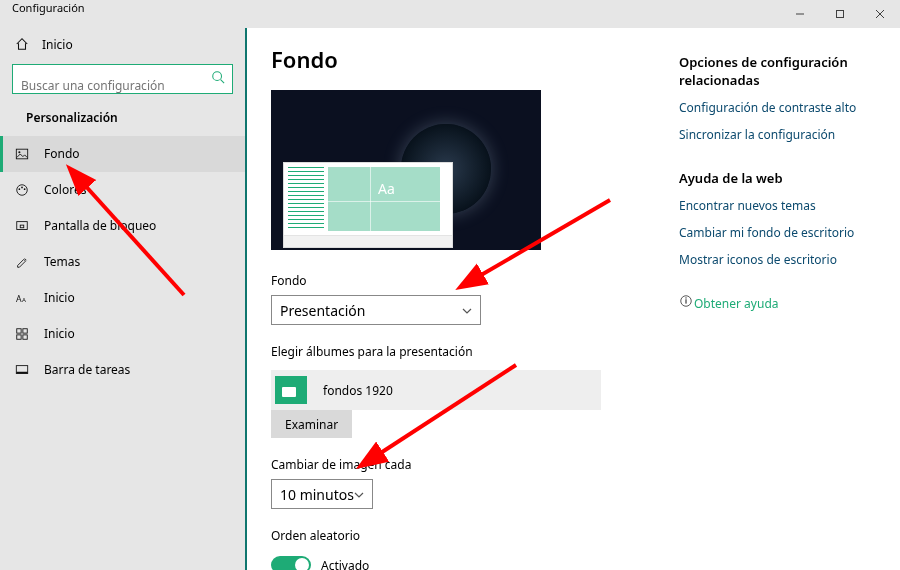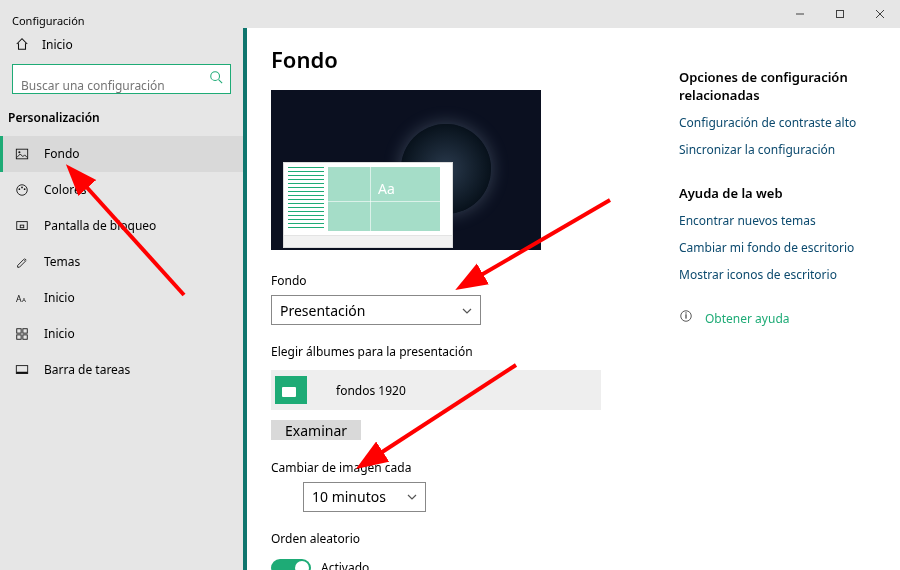--- a/index.html
+++ b/index.html
@@ -1,30 +1,30 @@
 <!DOCTYPE html>
 <html><head>
 <meta charset="utf-8">
 <style>
   * { box-sizing: border-box; font-family: "Segoe UI", system-ui, sans-serif; }
   body { margin:0; width:900px; height:570px; overflow:hidden; background:#fff; color:#000; }
 
   
-  .titlebar { height:28px; display:flex; align-items:flex-end; padding-left:12px; background:#e6e6e6; font-size:11px; }
+  .titlebar { height:28px; display:flex; align-items:flex-start; padding-left:12px; background:#e6e6e6; font-size:11px; }
   .caption-btns { margin-left:auto; display:flex; }
   .caption-btn { width:40px; height:28px; display:flex; align-items:center; justify-content:center; color:#404040; }
 
   .body { display:flex; height:calc(570px - 28px); }
-  .sidebar { width:247px; background:#e6e6e6; border-right:4px solid #0f766e; }
+  .sidebar { width:247px; background:#e6e6e6; border-right:2px solid #0f766e; }
   .home { display:flex; align-items:center; height:32px; padding:6px 14px; font-size:12px; gap:12px; }
   .search-wrap { padding:4px 12px 10px; }
   .search { width:100%; border:1px solid #1eab76; height:30px; padding:12px 28px 0 8px; font-size:12px; outline:none; background:#fff; color:#888;}
   .search-icon { position:absolute; right:8px; top:6px; color:#1eab76; font-size:12px; }
   .search-box { position:relative; }
-  .sec-title { padding:4px 8px 10px; font-weight:600; font-size:12px; }
+  .sec-title { padding:4px 26px 10px; font-weight:600; font-size:12px; }
   .nav-item { display:flex; align-items:center; height:36px; padding:0 14px; gap:14px; font-size:12px; cursor:pointer; }
   .nav-item.active { background:#d9d9d9; border-left:3px solid #1eab76; padding-left:11px; }
   .nav-icon { width:16px; display:inline-flex; justify-content:center; color:#101010; }
 
   .main { flex:1; display:flex; overflow:hidden; }
   .content { flex:1; padding:12px 24px 0 24px; overflow-y:auto; }
   h1 { font-weight:600; font-size:22px; margin:4px 0 16px 0; }
   .preview { width:270px; height:160px; background:#0b1020; position:relative; margin-bottom:22px; overflow:hidden;text-align:center; }
   .preview .disc { position:absolute; right:50px; top:34px; width:90px; height:90px; border-radius:50%;
     background: radial-gradient(circle at 52% 48%, #fff 0 2px, transparent 3px),
@@ -37,35 +37,35 @@
   .preview .win .tiles::before{content:"";position:absolute;inset:0;background:
      linear-gradient(90deg, rgba(255,255,255,.6) 0 0),
      linear-gradient( to right, transparent 42px, rgba(255,255,255,.6) 42px 43px, transparent 43px),
      linear-gradient( to bottom, transparent 34px, rgba(255,255,255,.6) 34px 35px, transparent 35px);}
   .preview .win .aa{position:absolute;left:94px;top:16px;color:#fff;font-size:14px;}
   .preview .win .bar{position:absolute;left:0;bottom:0;width:100%;height:12px;background:#f2f2f2;border-top:1px solid #e4e4e4;}
 
   .label { font-size:12px; margin:4px 0 6px; }
   .dropdown { display:flex; align-items:center; justify-content:space-between; border:1px solid #888; width:210px; height:30px;
     padding:0 8px; font-size:14px; background:#fff; cursor:pointer; }
-  .dd-narrow{ width:123px;margin-left:32px;}
-  .album { display:flex; align-items:center; gap:29px; background:#eeeeee; height:40px; width:330px; margin-top:10px; padding-left:4px; font-size:12px;}
+  .dd-narrow{ width:102px;}
+  .album { display:flex; align-items:center; gap:16px; background:#eeeeee; height:40px; width:330px; margin-top:10px; padding-left:4px; font-size:12px;}
   .album-swatch{width:32px;height:28px;background:#1eab76;position:relative;}
   .album-swatch::after{content:"";position:absolute;left:7px;bottom:7px;width:14px;height:10px;background:#fff;border-radius:1px;}
-  .btn { display:inline-flex; align-items:center; height:20px; padding:0 14px; background:#d9d9d9; font-size:14px; margin-top:10px; cursor:pointer;}
+  .btn { display:inline-flex; align-items:center; height:28px; padding:0 14px; background:#d9d9d9; font-size:12px; cursor:pointer;}
   .toggle { display:inline-flex; align-items:center; gap:10px; margin-top:6px; font-size:12px;}
   .tswitch { width:40px; height:18px; border-radius:10px; background:#1eab76; position:relative; }
   .tswitch::after{content:"";position:absolute;right:2px;top:2px;width:14px;height:14px;border-radius:50%;background:#fff;}
   .group{margin-bottom:18px;}
 
-  .rail { width:227px; padding:40px 14px 0 6px; font-size:12px;}
+  .rail { width:227px; padding:25px 14px 0 6px; font-size:12px;}
   .rail h3{font-size:13px;font-weight:600;margin:0 0 10px 0;}
   .link{color:#0c4a6e;margin-bottom:10px;cursor:pointer;}
   .rail-sec{margin-bottom:26px;}
-  .rail-row{display:flex;align-items:center;gap:12px;margin-bottom:10px;color:#1eab76;cursor:pointer;}
+  .rail-row{display:flex;align-items:center;gap:1px;margin-bottom:10px;color:#1eab76;cursor:pointer;}
   .rail-row .ico{color:#424242;}
   svg.annot{position:absolute;top:0;left:0;width:900px;height:570px;pointer-events:none;}
 </style>
 </head>
 <body>
 
 <div class="titlebar">
   <span>Configuración</span>
   <div class="caption-btns">
     <div class="caption-btn">

